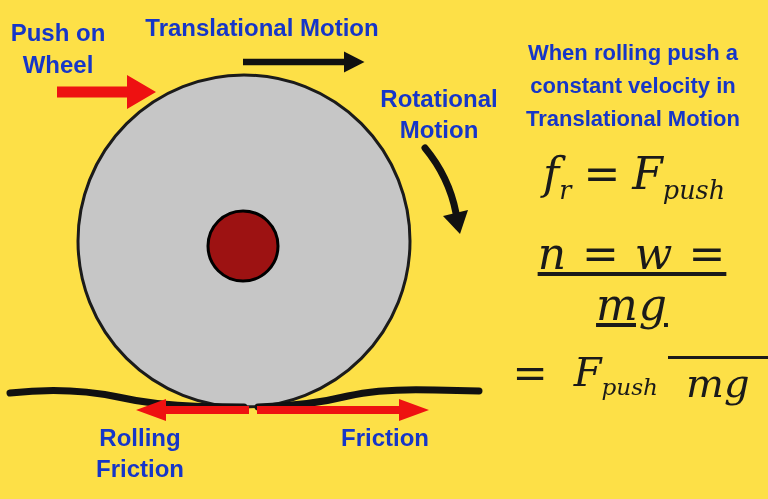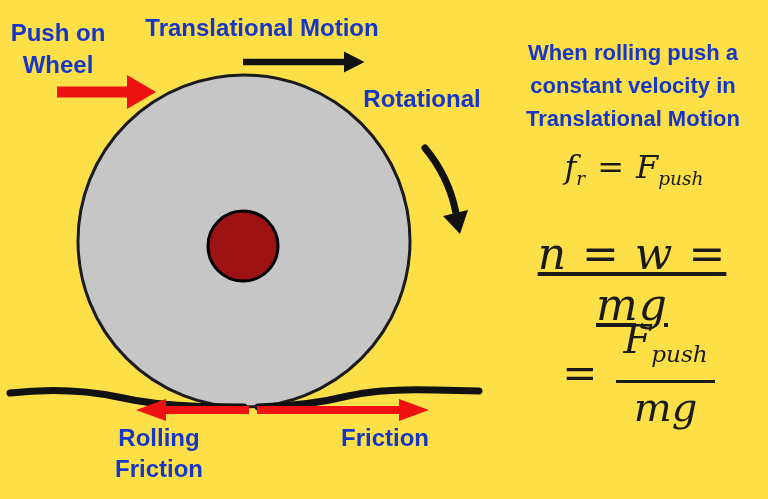--- a/index.html
+++ b/index.html
@@ -7,38 +7,38 @@
     position:relative;width:768px;height:499px;background:#fde047;
     overflow:hidden;font-family:"Liberation Sans",sans-serif;
   }
   #stage svg{position:absolute;left:0;top:0;}
   .lbl{
     position:absolute;text-align:center;font-weight:bold;
     color:var(--blue,#1636c8);white-space:nowrap;
   }
   .push-label{left:2px;top:17px;width:112px;font-size:24px;line-height:32px;}
   .transl-label{left:131px;top:13px;width:262px;font-size:24px;line-height:30px;}
-  .rot-label{left:357px;top:83px;width:130px;font-size:24px;line-height:31px;}
-  .rolling-label{left:100px;top:422px;width:118px;font-size:24px;line-height:31px;}
+  .rot-label{left:374px;top:83px;width:130px;font-size:24px;line-height:31px;}
+  .rolling-label{left:81px;top:422px;width:118px;font-size:24px;line-height:31px;}
   .static-label{left:326px;top:422px;width:118px;font-size:24px;line-height:31px;}
   .heading{left:500px;top:36px;width:266px;font-size:22px;line-height:33px;}
   .eq{
     position:absolute;color:var(--ink,#1a1a1a);
     font-family:"DejaVu Serif",serif;text-align:center;
   }
   .it{font-style:italic;}
   .eq sub{font-size:0.58em;font-style:italic;line-height:0;}
   .sign{margin:0 12px;}
-  .eq1{left:500px;top:148px;width:268px;font-size:32px;}
+  .eq1{left:500px;top:148px;width:268px;font-size:44px;}
   .eq2{left:496px;top:228px;width:272px;font-size:44px;letter-spacing:1px;text-decoration:underline;}
   .eq3{
     left:500px;top:312px;width:268px;height:122px;font-size:42px;
     display:flex;align-items:center;justify-content:center;
   }
-  .frac{display:inline-flex;flex-direction:column;align-items:center;margin-left:4px;font-size:40px;}
+  .frac{display:inline-flex;flex-direction:row;align-items:center;margin-left:4px;font-size:40px;}
   .frac .num{display:block;padding:0 10px 3px;line-height:1.1;}
   .frac .den{display:block;border-top:3px solid var(--ink,#1a1a1a);padding:1px 18px 0;line-height:1.15;margin-top:16px;}
   
   .wheel{fill:var(--wheel,#c6c6c6);stroke:var(--outline,#1b1b1b);stroke-width:3;}
   .hub{fill:var(--hub,#9d1212);stroke:#000;stroke-width:3;}
   .ground{fill:none;stroke:#111;stroke-width:7;stroke-linecap:round;}
   .red-arrow{fill:var(--red,#ee1111);}
   .black-arrow{fill:#111;}
   .rot-arc{fill:none;stroke:#111;stroke-width:7;stroke-linecap:round;}
 </style>
@@ -70,20 +70,21 @@
 
   <div class="lbl push-label">
     <div>Push on</div>
     <div>Wheel</div>
   </div>
 
   <div class="lbl transl-label">Translational Motion</div>
 
   <div class="lbl rot-label">
     <div>Rotational</div>
+    <div>Motion</div>
   </div>
 
   <div class="lbl rolling-label">
     <div>Rolling</div>
     <div>Friction</div>
   </div>
 
   <div class="lbl static-label">
     <div>Friction</div>
   </div>

